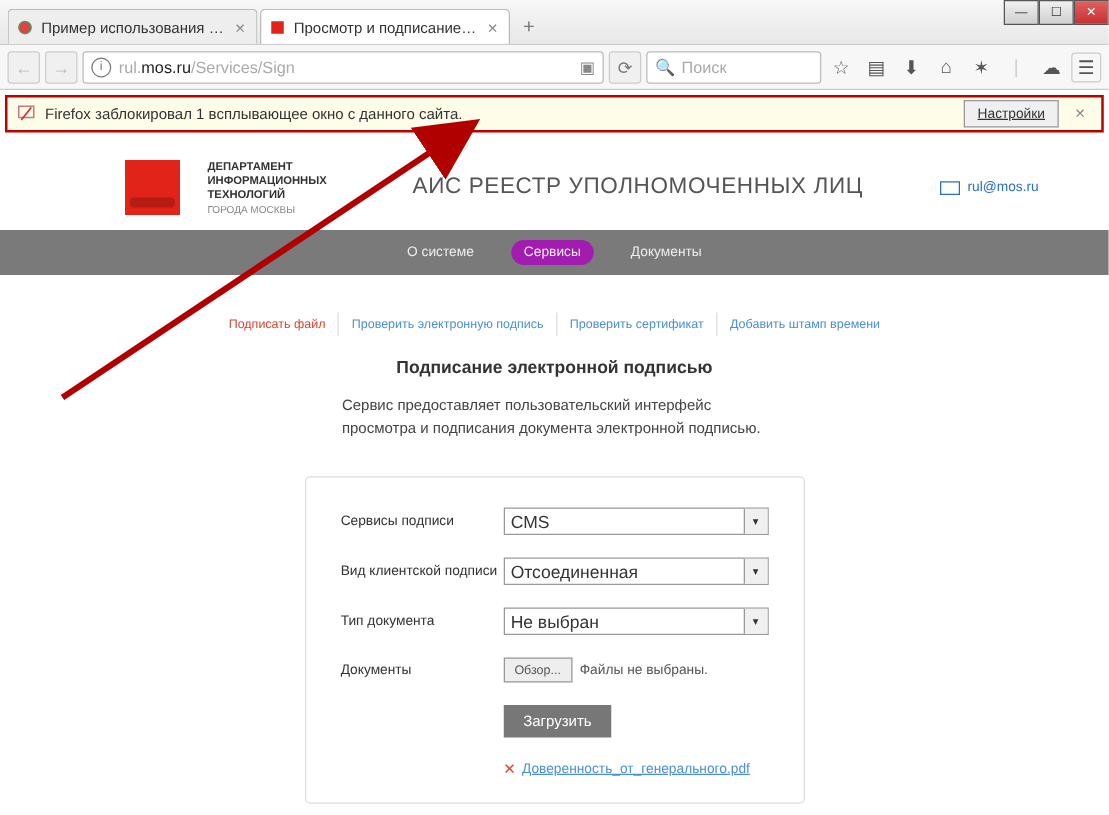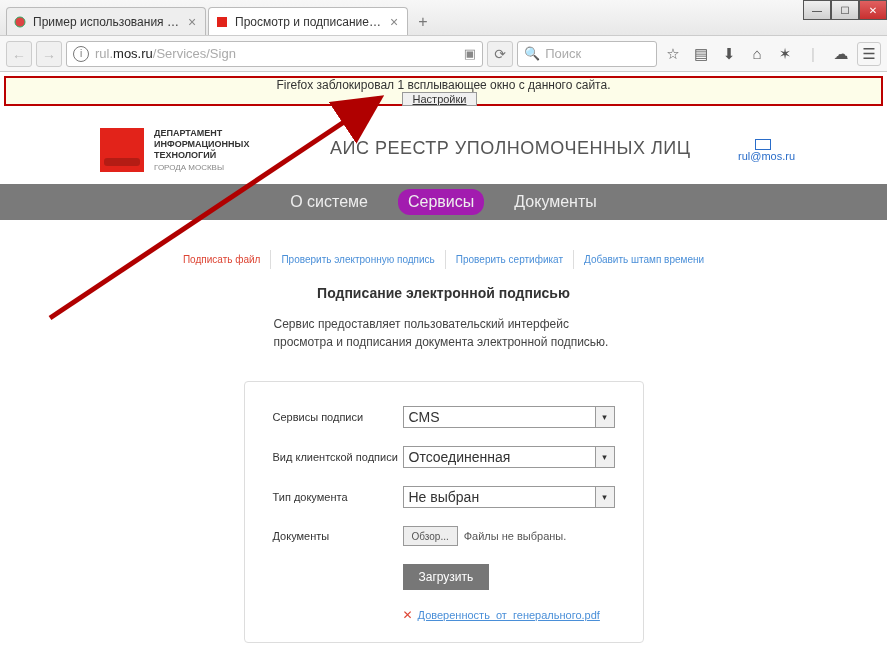--- a/index.html
+++ b/index.html
@@ -28,38 +28,38 @@
 .url-bar { flex: 1; height: 26px; border: 1px solid #bbb; border-radius: 3px; background: #fff; padding: 0 6px; display: flex; align-items: center; font-size: 13px; color: #555; }
 .url-info-icon { width: 16px; height: 16px; border: 1px solid #777; border-radius: 50%; font-size: 10px; color: #777; display: flex; align-items: center; justify-content: center; margin-right: 6px; }
 .url-bar .url-text { flex: 1; }
 .url-bar .reader-icon { color: #888; font-size: 13px; }
 .search-bar { width: 140px; height: 26px; border: 1px solid #bbb; border-radius: 3px; background: #fff; padding: 0 6px; display: flex; align-items: center; font-size: 13px; color: #aaa; }
 .toolbar-icons { display: flex; gap: 4px; align-items: center; }
 .tool-icon { width: 24px; height: 24px; color: #555; font-size: 15px; display: flex; align-items: center; justify-content: center; }
 .menu-icon { border: 1px solid #ccc; border-radius: 3px; }
 
 
-.popup-bar { height: 30px; background: #fdfde9; border: 2px solid #b00; margin: 4px; display: flex; align-items: center; padding: 0 8px; font-size: 12px; color: #333; flex-direction: column; }
+.popup-bar { height: 30px; background: #fdfde9; border: 2px solid #b00; margin: 4px; display: flex; align-items: center; padding: 0 8px; font-size: 12px; color: #333; }
 .popup-icon { width: 14px; height: 14px; margin-right: 8px; }
 .popup-msg { flex: 1; }
 .popup-settings { height: 22px; padding: 0 10px; border: 1px solid #999; background: #f0f0f0; font-size: 11px; text-decoration: underline; display: flex; align-items: center; margin-right: 8px; }
 .popup-close { width: 18px; height: 18px; color: #888; font-size: 14px; text-align: center; }
 
 
 .page { background: #fff; position: relative; }
-.page-header { display: flex; align-items: center; padding: 18px 92px 12px 100px; position: relative; }
+.page-header { display: flex; align-items: center; padding: 18px 56px 12px 100px; position: relative; gap: 12px; }
 .logo { width: 44px; height: 44px; background: #e2231a; position: relative; margin-right: 10px; }
 .logo::after { content: ""; position: absolute; bottom: 6px; left: 4px; right: 4px; height: 8px; background: rgba(0,0,0,0.2); border-radius: 3px; }
 .logo-text { font-size: 9px; font-weight: bold; color: #333; line-height: 1.2; }
 .logo-sub { font-size: 8px; color: #888; margin-top: 2px; }
 .site-title { position: absolute; left: 330px; top: 28px; font-size: 18px; color: #555; letter-spacing: 0.5px; }
-.email-link { margin-left: auto; font-size: 11px; color: #2a6dc9; display: flex; align-items: center; flex-direction: column; }
+.email-link { margin-left: auto; font-size: 11px; color: #2a6dc9; display: flex; align-items: center; }
 .email-icon { width: 16px; height: 11px; border: 1px solid #2a6dc9; margin-right: 6px; position: relative; }
 
-.nav-menu { height: 36px; background: #7a7a7a; display: flex; align-items: center; justify-content: center; gap: 20px; font-size: 16px; color: #eee; }
+.nav-menu { height: 36px; background: #7a7a7a; display: flex; align-items: center; justify-content: center; gap: 20px; font-size: 11px; color: #eee; }
 .nav-item { padding: 4px 10px; }
 .nav-item.active-nav { background: #a21caf; border-radius: 12px; }
 
 .sub-tabs { display: flex; justify-content: center; margin: 30px 0 16px; font-size: 10px; }
 .sub-tab { padding: 4px 10px; border-right: 1px solid #ddd; color: #4a8fd8; }
 .sub-tab:last-child { border-right: none; text-align: center; }
 .sub-tab.active-sub { color: #d43; }
 
 .content-title { text-align: center; font-size: 14px; font-weight: bold; color: #333; margin-bottom: 14px; }
 .content-desc { text-align: left; width: 340px; margin: 0 auto 30px; font-size: 12px; color: #444; line-height: 1.5; }

